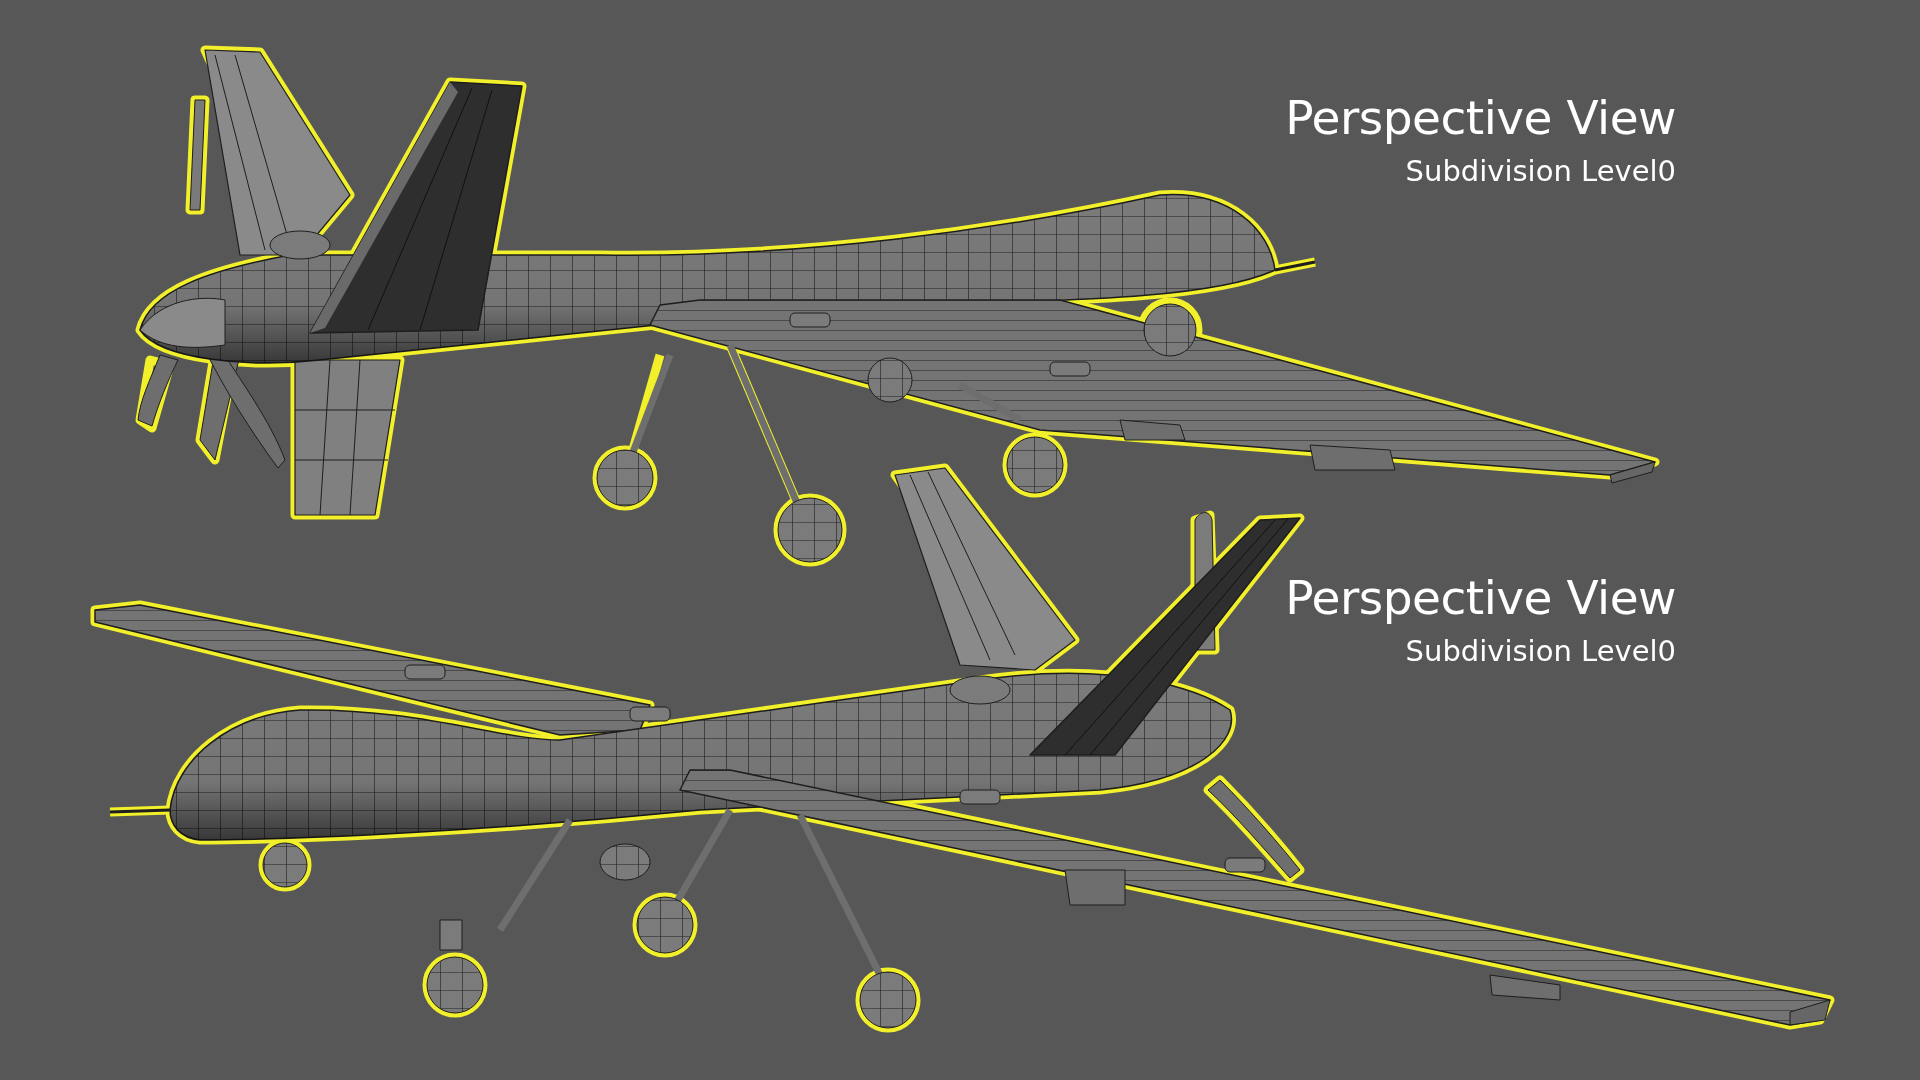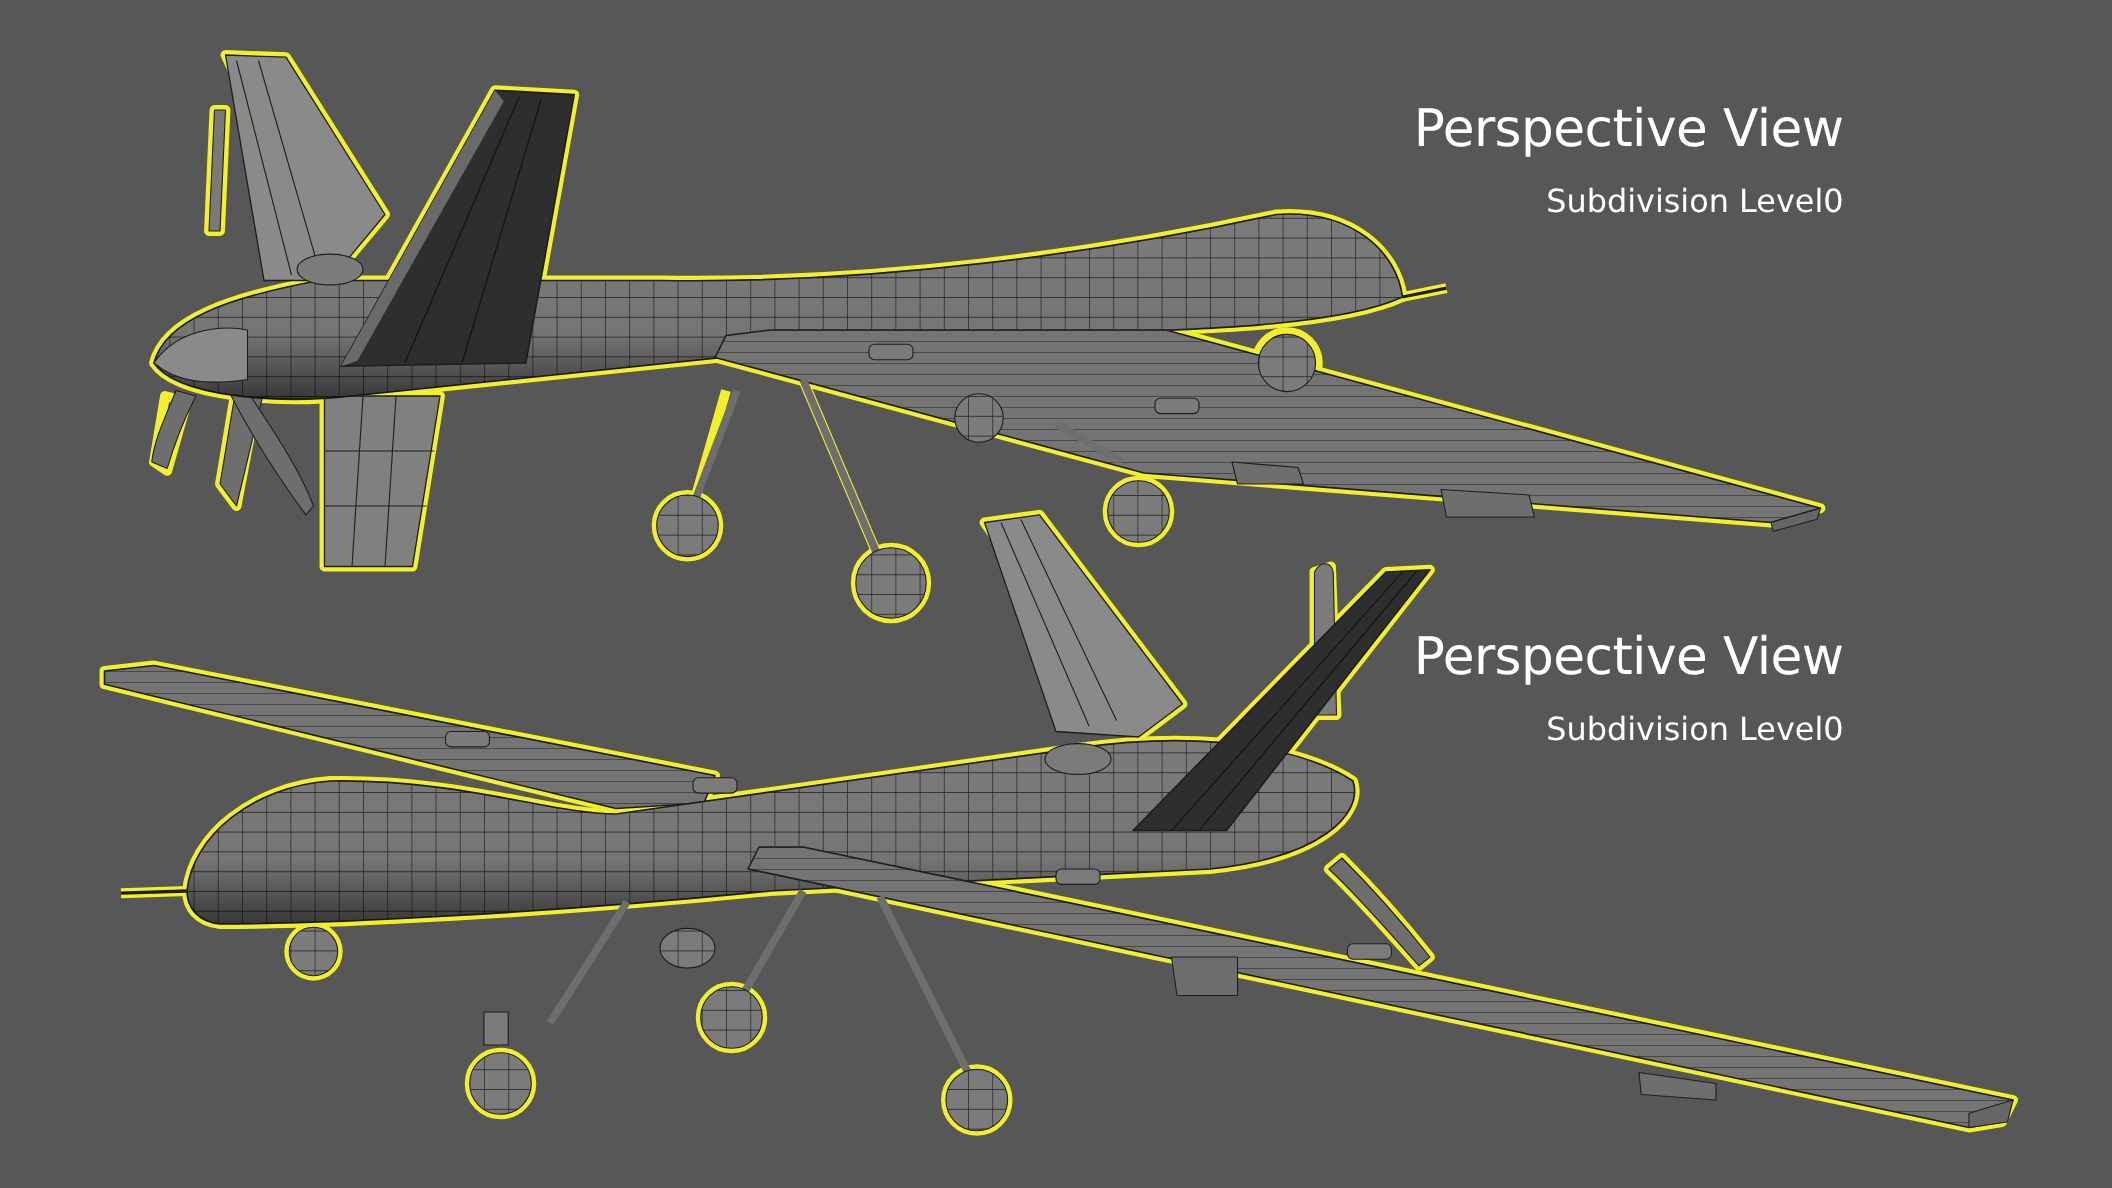--- a/index.html
+++ b/index.html
@@ -1,20 +1,20 @@
 <!DOCTYPE html>
 <html><head>
 <meta charset="utf-8">
 <style>
   html, body { margin:0; padding:0; }
   body { width:1920px; height:1080px; background:#575757; overflow:hidden; position:relative; font-family:"DejaVu Sans", sans-serif; }
   .scene { position:absolute; left:0; top:0; width:1764px; height:1080px; }
   .label-block { position:absolute; right:88px; text-align:right; color:#ffffff; }
   .label-title { font-size:47px; line-height:52px; letter-spacing:-0.5px; font-family:"DejaVu Sans", sans-serif; font-weight:normal; }
-  .label-sub { font-size:29px; line-height:34px; margin-top:22px; font-family:"DejaVu Sans", sans-serif; }
+  .label-sub { font-size:29px; line-height:34px; margin-top:10px; font-family:"DejaVu Sans", sans-serif; }
   #label-top { top:92px; }
   #label-bottom { top:572px; }
   svg { position:absolute; left:0; top:0; }
 </style>
 </head>
 <body>
 
 <div class="scene">
 
   <svg width="1920" height="1080" viewBox="0 0 1920 1080">

